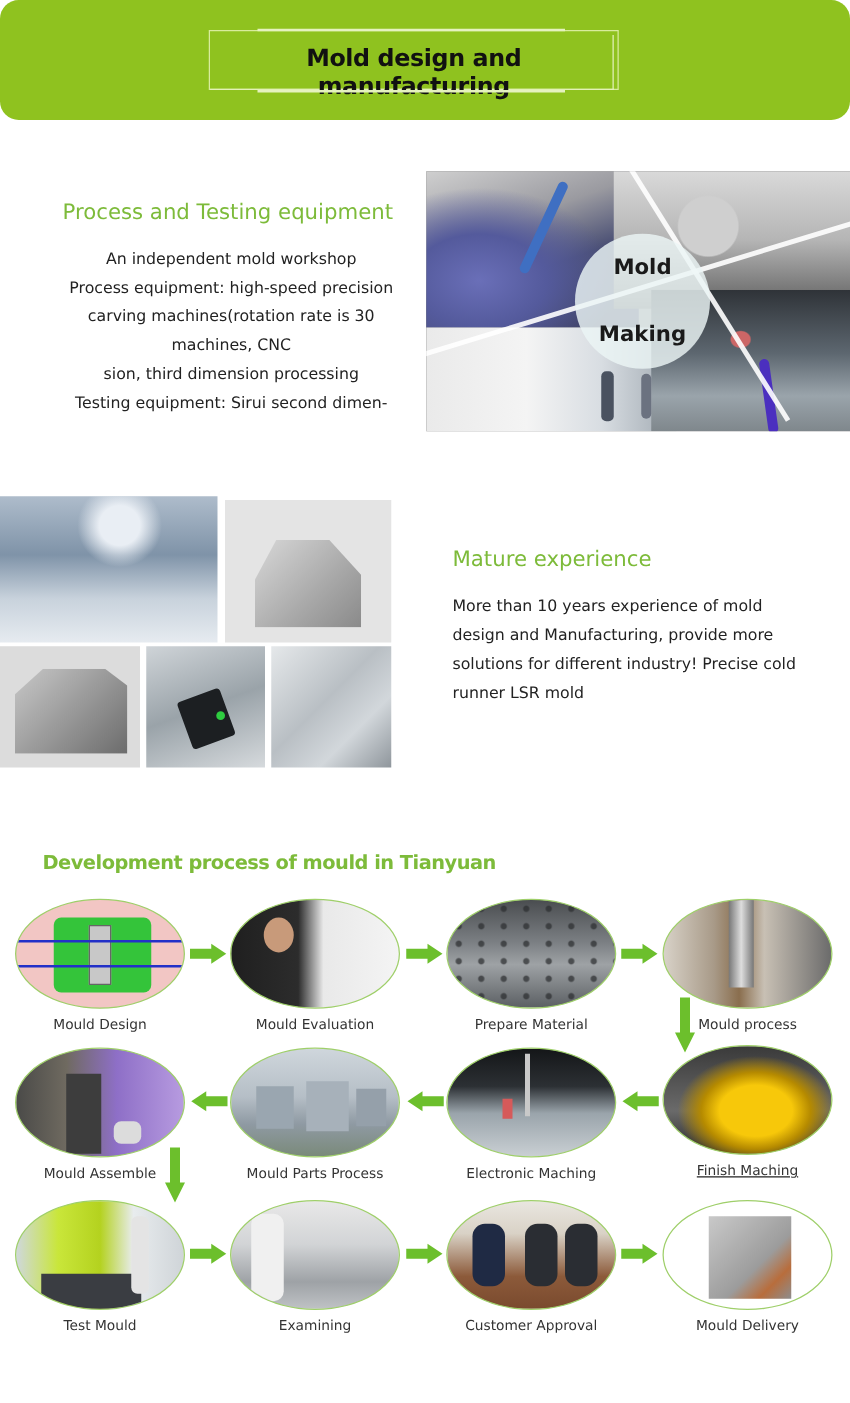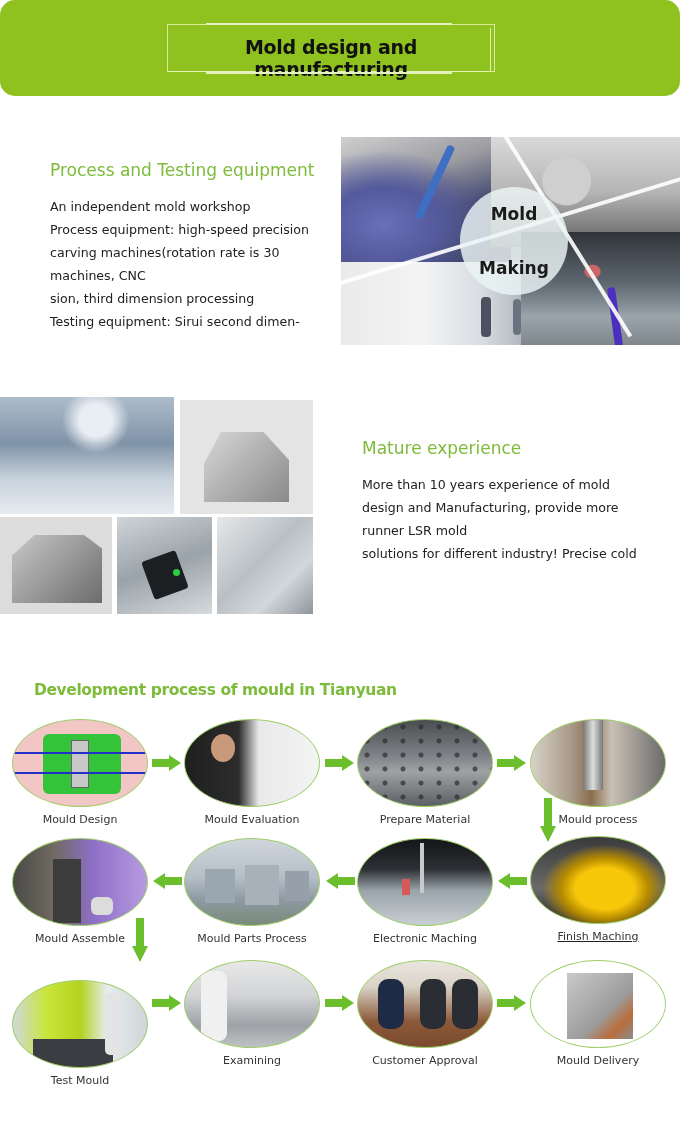--- a/index.html
+++ b/index.html
@@ -12,21 +12,21 @@
     .title-box .line-top, .title-box .line-bot { position: absolute; left: 38px; width: 246px; height: 2px; background: #e5f2bf; }
     .title-box .line-top { top: -2px; }
     .title-box .line-bot { bottom: -3px; }
     .title-box .inner { position: absolute; left: 0; top: 3px; width: 323px; height: 44px; border: 1px solid #e3f1b8; border-left: none; border-top: none; }
     .title-text { position: absolute; left: 0; right: 0; top: 11px; text-align: center; font-family: "DejaVu Sans", sans-serif; font-weight: bold; font-size: 19px; color: #111; letter-spacing: -0.3px; }
 
     
     .sec-title { color: #7dbb3a; font-family: "DejaVu Sans", sans-serif; font-size: 17px; }
     .body-text { font-family: "DejaVu Sans", sans-serif; font-size: 12.6px; line-height: 23px; color: #222; }
     .s1-title { position: absolute; left: 50px; top: 160px; }
-    .s1-body { position: absolute; left: 50px; top: 195px; width: 270px; }
+    .s1-body { position: absolute; left: 50px; top: 195px; width: 270px; text-align: center; }
     .s1-body div { white-space: nowrap; }
 
     .collage { position: absolute; left: 341px; top: 137px; width: 339px; height: 208px; overflow: hidden; background: #888; }
     .collage .q { position: absolute; }
     .q1 { left: 0; top: 0; width: 170px; height: 125px; background: radial-gradient(ellipse at 25% 70%, #6a6fb8 0%, #545a9c 30%, transparent 60%), linear-gradient(160deg, #cfcfcf 0%, #9a9aa0 35%, #4a4f74 60%, #3a3c5a 100%); }
     .q2 { left: 150px; top: 0; width: 189px; height: 110px; background: radial-gradient(circle at 40% 40%, #cfcfcf 0 18%, transparent 19%), linear-gradient(180deg, #d9d9d9 0%, #b5b5b5 50%, #5f5f5f 100%); }
     .q3 { left: 0; top: 125px; width: 200px; height: 83px; background: linear-gradient(90deg, #eaeaea 0%, #f4f4f4 40%, #d8dde2 70%, #9fa8b0 100%); }
     .q4 { left: 180px; top: 95px; width: 159px; height: 113px; background: radial-gradient(ellipse at 45% 35%, #c66 0 6%, transparent 7%), linear-gradient(180deg, #2f3338 0%, #5d6770 45%, #9aa4ab 75%, #7f878c 100%); }
     .collage .diag1 { position: absolute; left: 150px; top: -20px; width: 4px; height: 260px; background: rgba(255,255,255,0.9); transform: rotate(-32deg); transform-origin: top left; }
     .collage .diag2 { position: absolute; left: -20px; top: 150px; width: 400px; height: 4px; background: rgba(255,255,255,0.9); transform: rotate(-17deg); transform-origin: left; }
@@ -155,22 +155,22 @@
       <div class="phone"></div>
       <div class="dot"></div>
     </div>
   <div class="ph g5"></div>
 </div>
 
 <div class="sec-title s2-title">Mature experience</div>
 <div class="body-text s2-body">
   <div>More than 10 years experience of mold</div>
   <div>design and Manufacturing, provide more</div>
+  <div>solutions for different industry! Precise cold</div>
   <div>runner LSR mold</div>
-  <div>solutions for different industry! Precise cold</div>
 </div>
 
 <div class="proc-title">Development process of  mould in Tianyuan</div>
 
 <div class="step" style="left:12px; top:719px;">
   <div class="oval p-design">
     <div class="plate"></div>
     <div class="core"></div>
     <div class="bar1"></div>
     <div class="bar2"></div>
@@ -230,21 +230,21 @@
   <span class="lbl">Electronic Maching</span>
 </div>
 <div class="arrow-l" style="left:497px; top:873px;"></div>
 
 <div class="step" style="left:530px; top:836px;text-decoration:underline;">
   <div class="oval p-finish"></div>
   <span class="lbl">Finish Maching</span>
 </div>
 <div class="arrow-d" style="left:132px; top:918px;"></div>
 
-<div class="step" style="left:12px; top:980px;">
+<div class="step" style="left:12px; top:960px;">
   <div class="oval p-test">
       <div class="base"></div>
       <div class="man"></div>
     </div>
   <span class="lbl">Test Mould</span>
 </div>
 <div class="arrow-r" style="left:152px; top:995px;"></div>
 
 <div class="step" style="left:184px; top:960px;">
   <div class="oval p-exam">

